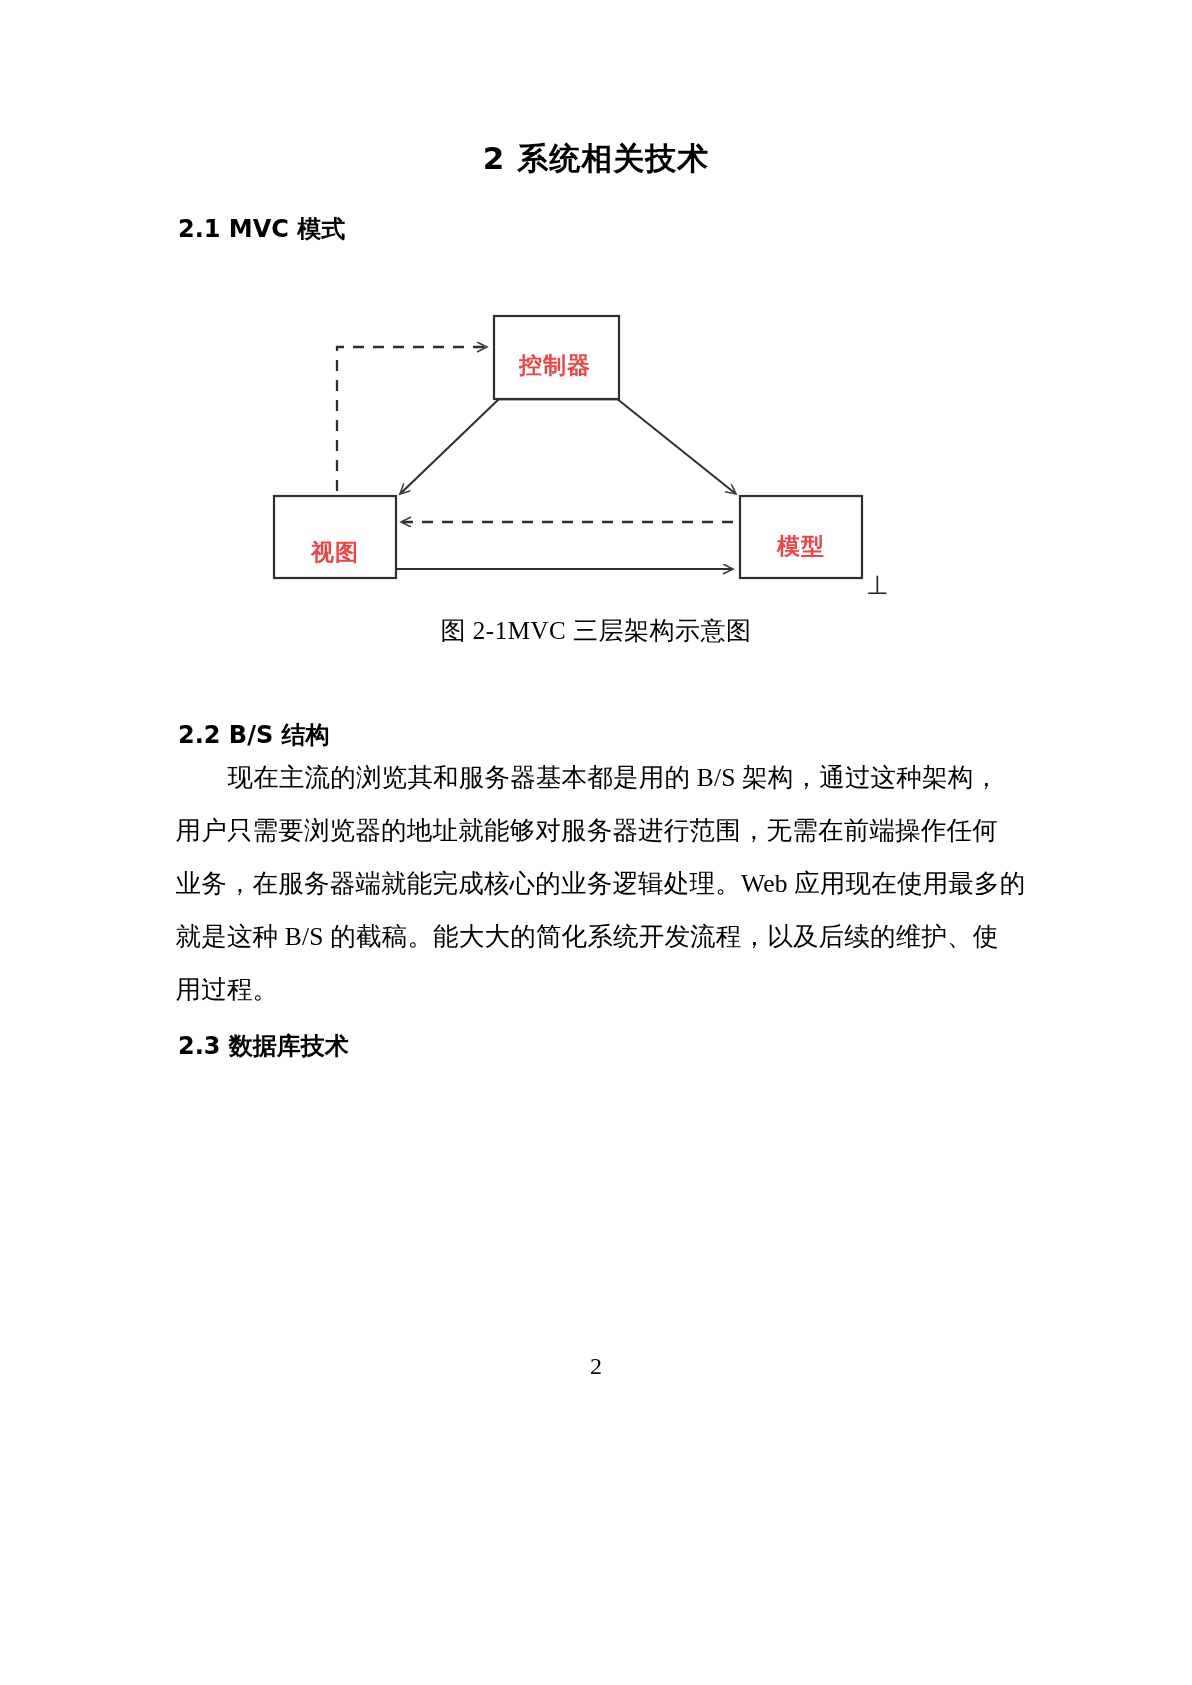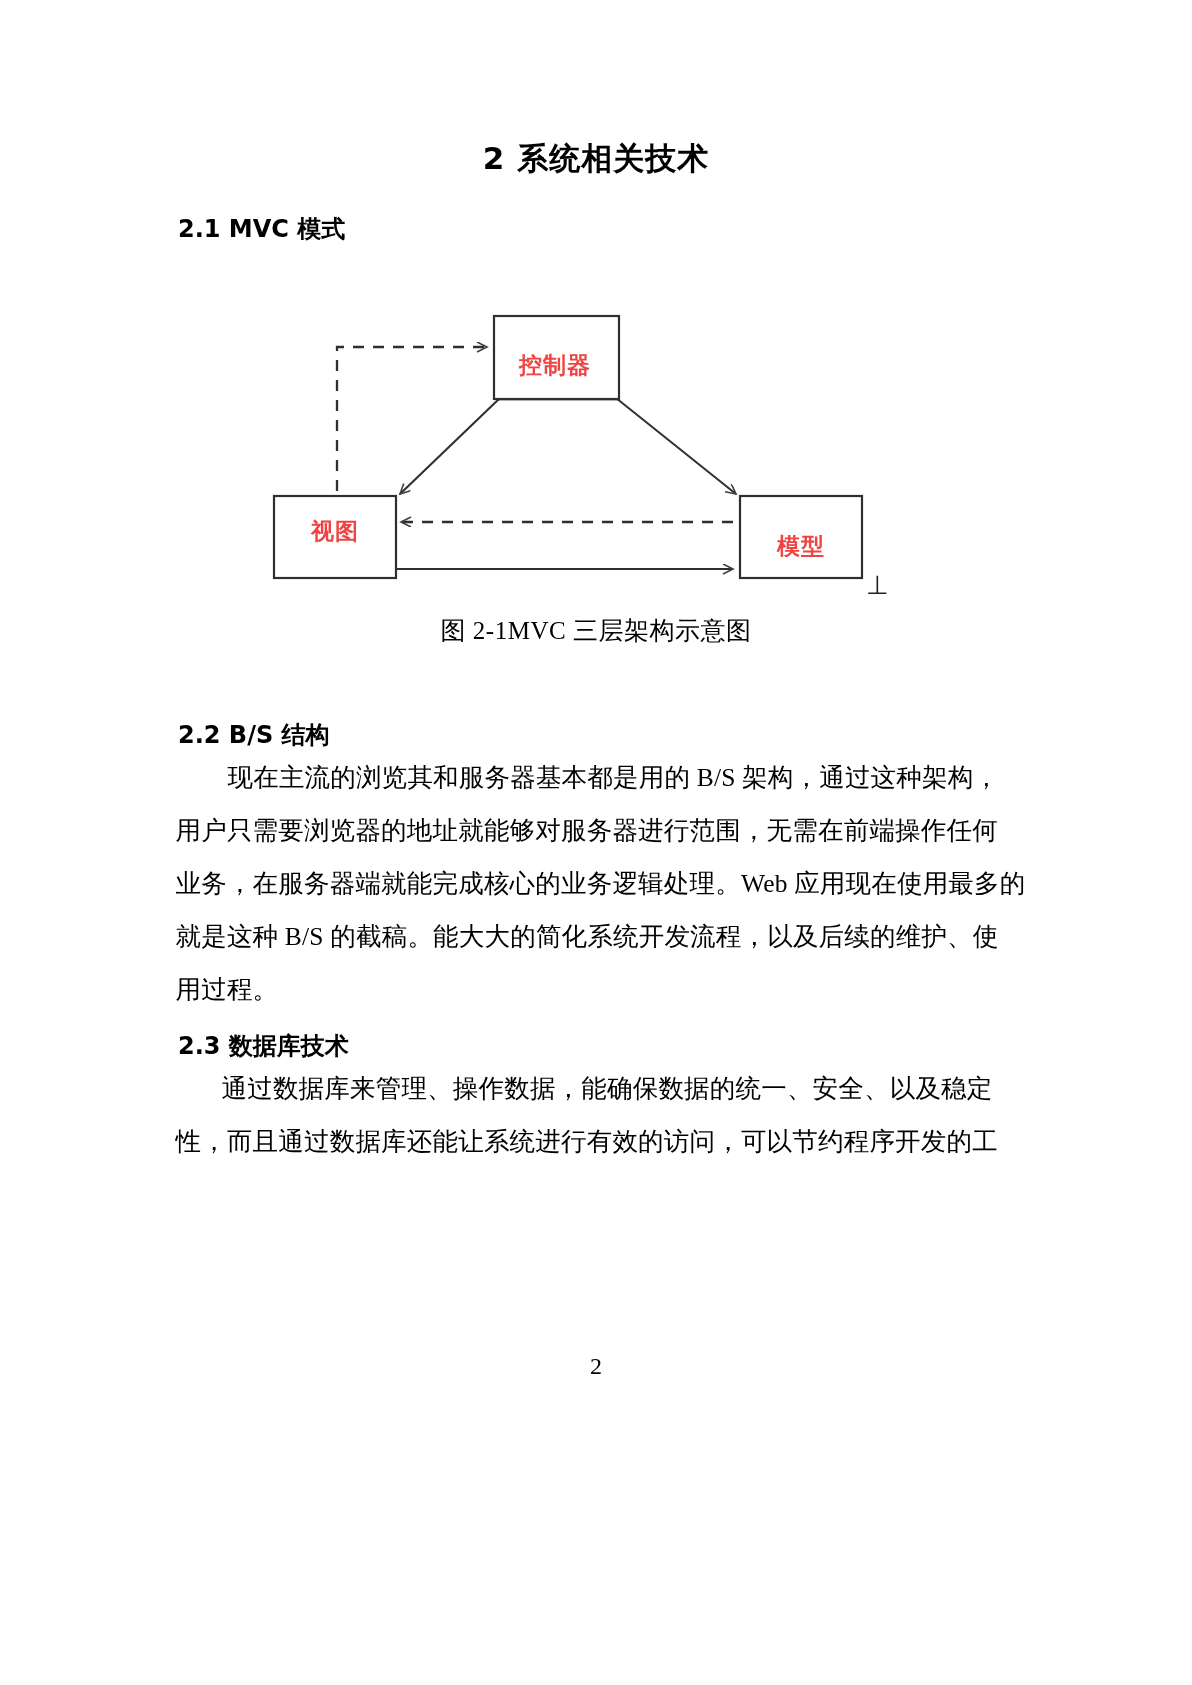--- a/index.html
+++ b/index.html
@@ -169,41 +169,37 @@
       <g>
         <path d="M396,275 L733,275" fill="none" stroke="#2f2f2f" stroke-width="2.1" marker-end="url(#arrOpen)"></path>
       </g>
 
       <rect x="494" y="22" width="125" height="83" fill="#ffffff" stroke="#2f2f2f" stroke-width="2.2"></rect>
       <rect x="274" y="202" width="122" height="82" fill="#ffffff" stroke="#2f2f2f" stroke-width="2.2"></rect>
       <rect x="740" y="202" width="122" height="82" fill="#ffffff" stroke="#2f2f2f" stroke-width="2.2"></rect>
     </svg>
 
     <span class="node-label" style="left:519px; top:56px;">控制器</span>
-    <span class="node-label" style="left:311px; top:222px;text-align:center;">视图</span>
+    <span class="node-label" style="left:311px; top:243px;text-align:center;">视图</span>
     <span class="node-label" style="left:777px; top:237px;">模型</span>
 
     <span class="perp-mark" style="left:866px; top:276px;">⊥</span>
   </div>
 
   <div class="figure-caption">图 2-1MVC 三层架构示意图</div>
 
   <div style="height:64px;"></div>
   <h2 class="section-heading heading-22">2.2 B/S 结构</h2>
 
   <div class="body-block">
     <div class="body-line indent">现在主流的浏览其和服务器基本都是用的 B/S 架构，通过这种架构，</div>
     <div class="body-line">用户只需要浏览器的地址就能够对服务器进行范围，无需在前端操作任何</div>
     <div class="body-line">业务，在服务器端就能完成核心的业务逻辑处理。Web 应用现在使用最多的</div>
     <div class="body-line">就是这种 B/S 的截稿。能大大的简化系统开发流程，以及后续的维护、使</div>
     <div class="body-line">用过程。</div>
   </div>
 
   <h2 class="section-heading heading-23">2.3 数据库技术</h2>
 
-  <div class="body-block">
-    <div class="body-line indent-sm">通过数据库来管理、操作数据，能确保数据的统一、安全、以及稳定</div>
-    <div class="body-line">性，而且通过数据库还能让系统进行有效的访问，可以节约程序开发的工</div>
-  </div>
 
   <div class="page-number">2</div>
 
 </div>
 
 </body></html>

